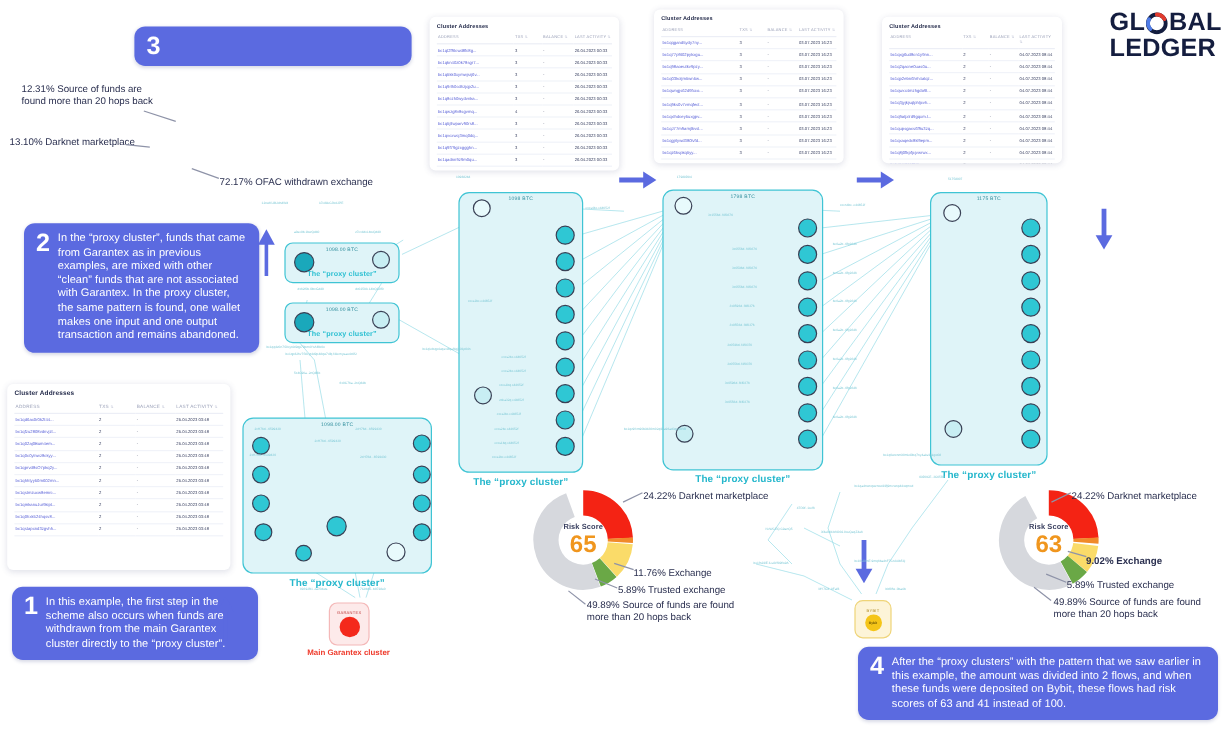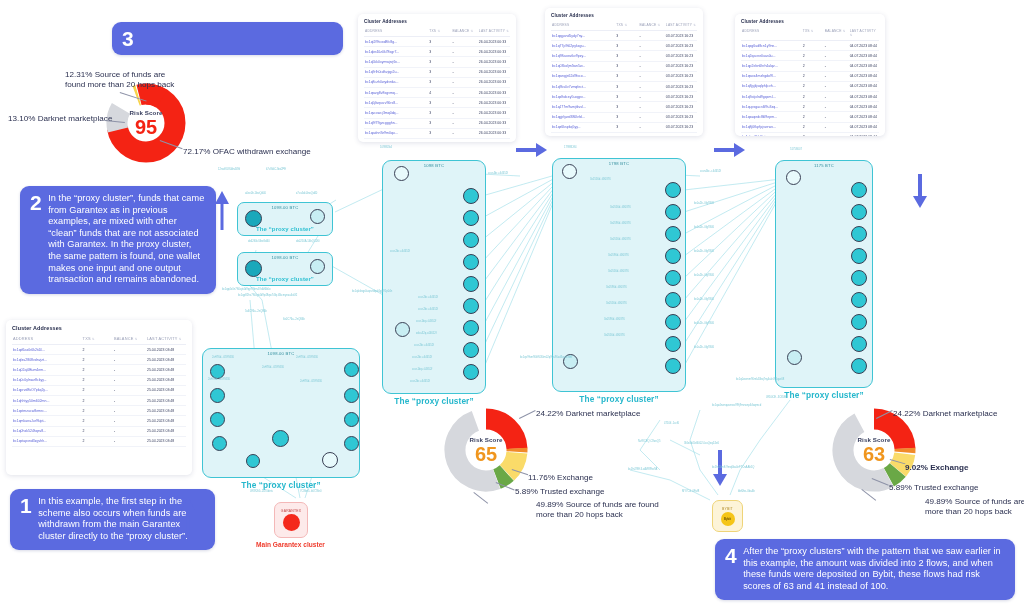--- a/index.html
+++ b/index.html
@@ -41,21 +41,21 @@
     position:absolute;left:0;top:0;width:100%;height:100%;
     display:flex;flex-direction:column;align-items:center;justify-content:center;
     pointer-events:none;
   }
   .donut-label{font-size:6.2px;font-weight:bold;color:#3a4060;letter-spacing:.1px;margin-bottom:1px;}
   .donut-value{font-size:20px;font-weight:bold;line-height:20px;}
   .donut-value.red{color:#f42314;}
   .donut-value.orange{color:#f0961e;}
 
   .leg{position:absolute;font-size:8.1px;color:#2b3050;line-height:10px;white-space:nowrap;}
-  .leg.wrap{white-space:normal;margin-left:47px;}
+  .leg.wrap{white-space:normal;}
   .leader{position:absolute;background:#8e93a8;height:1px;transform-origin:0 0;}
 
   
   .tbl{
     position:absolute;background:#fff;border-radius:5px;
     box-shadow:0 1px 5px rgba(60,70,120,.16);
     box-sizing:border-box;padding:5px 6px 3px 6px;overflow:hidden;
   }
   .tbl-title{font-size:4.6px;font-weight:bold;color:#232a4a;margin-bottom:3px;letter-spacing:.15px;}
   .tbl table{border-collapse:collapse;width:100%;table-layout:fixed;}
@@ -124,55 +124,54 @@
     font-size:21px;font-weight:bold;color:#141d3f;letter-spacing:.2px;line-height:22px;
     display:flex;align-items:center;
   }
   .logo .oglyph{position:relative;display:inline-block;width:20px;height:20px;vertical-align:middle;}
 </style>
 </head>
 <body>
 
 <div id="canvas">
 
+  <div class="logo">
+    <div class="ln">
+      <span>GL</span>
+      <span class="oglyph">
+        <svg width="20" height="20" viewBox="0 0 20 20">
+          <circle cx="10" cy="10.5" r="7.4" fill="none" stroke="#141d3f" stroke-width="3.2"></circle>
+          <path d="M10 3.1 A7.4 7.4 0 0 1 16.4 6.9" fill="none" stroke="#e23b2e" stroke-width="3.2" stroke-linecap="round"></path>
+          <path d="M3.6 7.0 A7.4 7.4 0 0 0 4.6 15.2" fill="none" stroke="#4f7ce8" stroke-width="3.2" stroke-linecap="round"></path>
+        </svg>
+      </span>
+      <span>BAL</span>
+    </div>
+    <div class="ln">LEDGER</div>
+  </div>
 
   <div class="callout" style="left:112px;top:22px;width:231px;">
     <span class="num">3</span>
   </div>
 
   <div class="callout" style="left:20px;top:186px;width:196px;">
     <span class="num">2</span>
     <span class="txt">In the “proxy cluster”, funds that came from Garantex as in previous examples, are mixed with other “clean” funds that are not associated with Garantex. In the proxy cluster, the same  pattern is found, one wallet makes one input and one output transaction and remains abandoned.</span>
   </div>
 
   <div class="callout" style="left:10px;top:489px;width:205px;">
     <span class="num">1</span>
     <span class="txt">In this example, the first step in the scheme also occurs when funds are withdrawn from the main Garantex cluster directly to the “proxy cluster”.</span>
   </div>
 
   <div class="callout" style="left:715px;top:539px;width:300px;">
     <span class="num">4</span>
     <span class="txt">After the “proxy clusters” with the pattern that we saw earlier in this example, the amount was divided into 2 flows, and when these funds were deposited on Bybit, these flows had risk scores of 63 and 41 instead of 100.</span>
   </div>
 
-  <div class="donut-wrap" style="left:106px;top:83px;width:80px;height:80px;">
-    <svg width="80" height="80" viewBox="0 0 80 80">
-
-      <g transform="translate(40,40)">
-        <circle r="29" fill="none" stroke="#f42314" stroke-width="21" stroke-dasharray="131.5 50.7" transform="rotate(-90)"></circle>
-        <circle r="29" fill="none" stroke="#d6d8dd" stroke-width="21" stroke-dasharray="22.4 159.8" transform="rotate(166)"></circle>
-        <circle r="29" fill="none" stroke="#f7d34a" stroke-width="21" stroke-dasharray="2.2 180" transform="rotate(-110)"></circle>
-        <circle r="29" fill="none" stroke="#f42314" stroke-width="21" stroke-dasharray="23.8 158.4" transform="rotate(-104)"></circle>
-      </g>
-    </svg>
-    <div class="donut-center">
-      <div class="donut-label">Risk Score</div>
-      <div class="donut-value red">95</div>
-    </div>
-  </div>
   <div class="leg wrap" style="left:18px;top:70px;width:120px;">
     <span>12.31%</span>
     <span>Source of funds are found more than 20 hops back</span>
   </div>
   <div class="leader" style="left:120px;top:92px;width:28px;transform:rotate(18deg);"></div>
   <div class="leg" style="left:8px;top:114px;">
     <span>13.10%</span>
     <span>Darknet marketplace</span>
   </div>
   <div class="leader" style="left:105px;top:120px;width:20px;transform:rotate(6deg);"></div>

